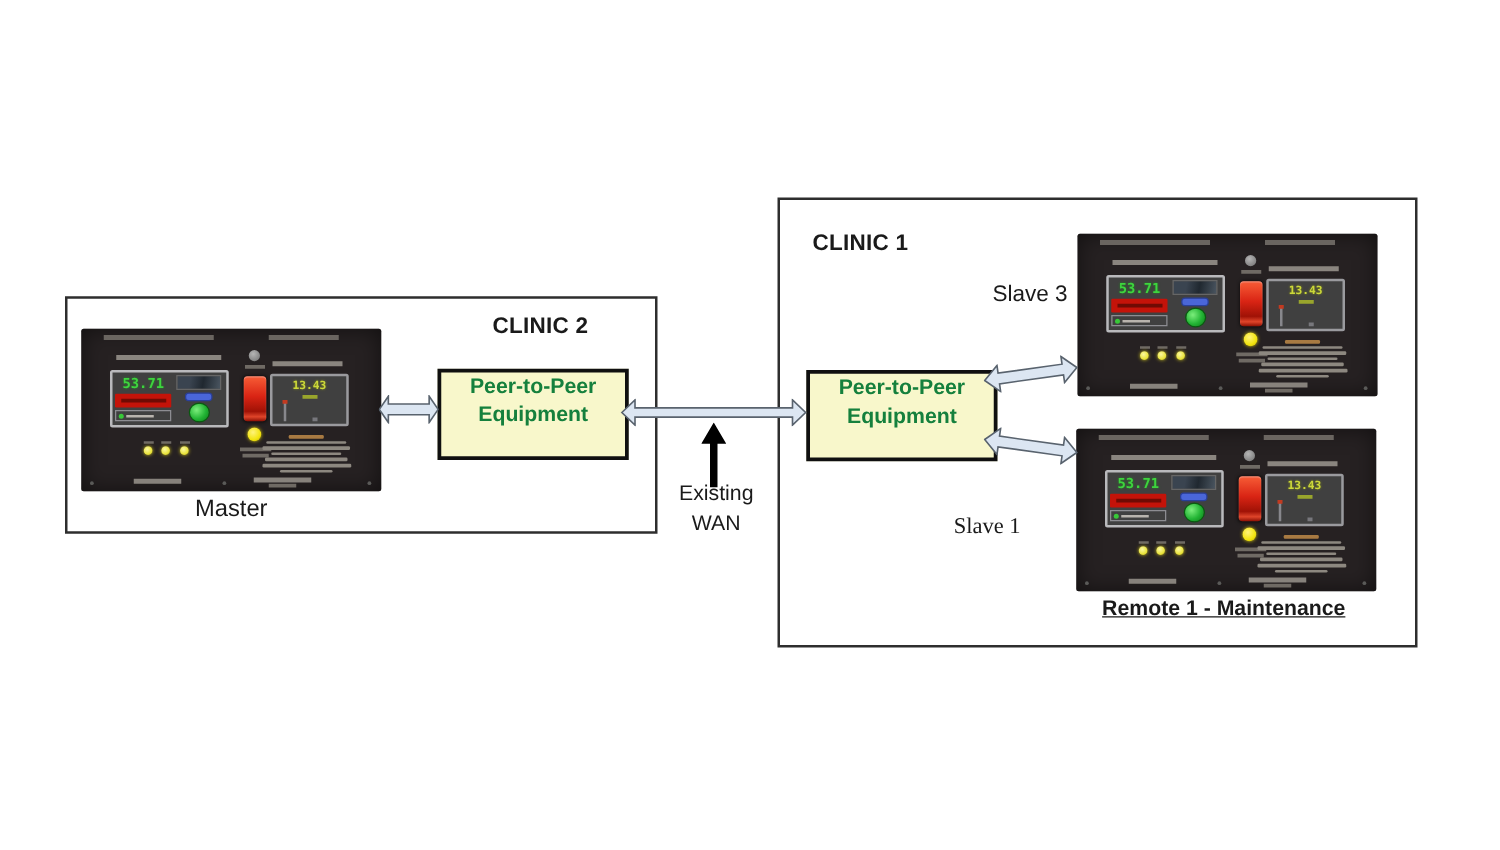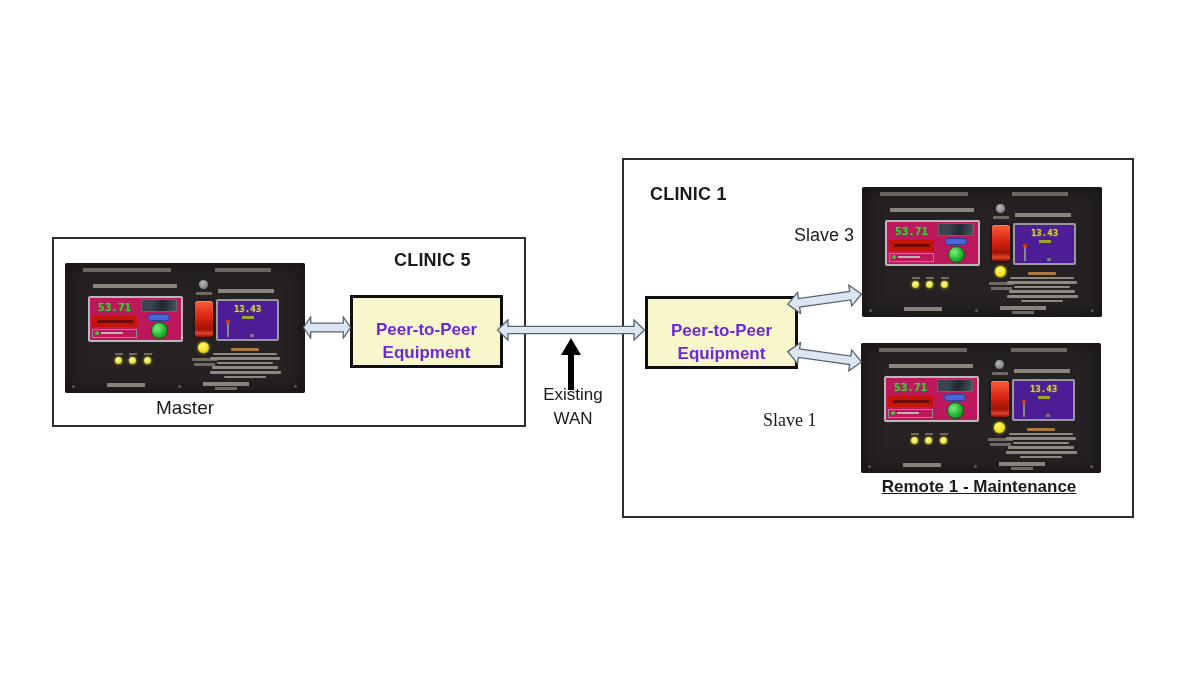--- a/index.html
+++ b/index.html
@@ -25,22 +25,22 @@
   #slave1-label{left:763px;top:410px;width:84px;text-align:left;font-family:Liberation Serif, serif;}
 
   .remote-title{position:absolute;font-size:17px;font-weight:700;z-index:3;text-align:center;}
   #remote2-title{left:862px;top:160px;width:240px;}
   #remote1-title{left:857px;top:477px;width:244px;text-decoration:underline;}
 
   
   .p2p-box{
     position:absolute;width:147px;height:67px;background:#f8f7cb;
     border:3px solid #101010;z-index:2;
-    display:flex;flex-direction:column;align-items:center;justify-content:flex-end;
-    font-size:17px;font-weight:700;color:#6d28d9;line-height:1.35;
+    display:flex;flex-direction:column;align-items:center;justify-content:flex-start;
+    font-size:17px;font-weight:700;color:#15803d;line-height:1.35;
   }
   #p2p-left{left:350px;top:295px;}
   #p2p-right{left:645px;top:296px;}
 
   
   .dbl-arrow{position:absolute;z-index:5;}
   #arrow-master-p2p{left:303px;top:316px;width:48px;height:23px;}
   #arrow-wan{left:496px;top:319px;width:150px;height:22px;}
   #arrow-p2p-slave2{left:787px;top:293px;width:76px;height:23px;transform:rotate(-8deg);transform-origin:left center;}
   #arrow-p2p-slave1{left:787px;top:340px;width:76px;height:23px;transform:rotate(8deg);transform-origin:left center;}
@@ -58,22 +58,22 @@
 
   .panel{position:absolute;inset:0;background:#262122;border-radius:2px;
     box-shadow:inset 0 0 18px rgba(0,0,0,.55);}
   .panel *{position:absolute;box-sizing:border-box;}
   .hbar-left{left:18px;top:5px;width:88px;height:4px;background:#6a6560;}
   .hbar-right{left:150px;top:5px;width:56px;height:4px;background:#6a6560;}
   .cap-left{left:28px;top:21px;width:84px;height:4px;background:#8a857f;}
   .cap-right{left:153px;top:26px;width:56px;height:4px;background:#8a857f;}
 
   
-  .screen-left{left:23px;top:33px;width:95px;height:46px;background:#be185d;
-    border:2px solid #b9b9bc;border-radius:2px;padding:2px;display:flex;gap:2px;align-items:center;}
+  .screen-left{left:23px;top:33px;width:95px;height:46px;background:#404040;
+    border:2px solid #b9b9bc;border-radius:2px;padding:2px;display:flex;gap:2px;}
   .screen-left > div{position:relative;}
   .sl-left{flex:0 0 52%;display:flex;flex-direction:column;}
   .sl-right{flex:1;display:flex;flex-direction:column;align-items:center;}
   .reading-main{position:relative;height:14px;line-height:14px;text-align:center;
     font-family:"DejaVu Sans Mono", monospace;font-size:11px;font-weight:700;
     color:#3ed43e;text-shadow:0 0 2px #1f8f1f;}
   .alert-banner{position:relative;margin-top:1px;height:11px;background:#c41309;border-radius:1px;}
   .alert-banner .alert-text{left:10%;top:4px;width:80%;height:3px;background:#6f0b04;}
   .substrip{position:relative;margin-top:2px;height:9px;border:1px solid #8d8d92;
     display:flex;align-items:center;gap:2px;padding:0 2px;}
@@ -94,21 +94,21 @@
   .rocker{left:130px;top:38px;width:18px;height:36px;border-radius:3px;
     background:linear-gradient(#f25330 8%, #d92414 45%, #a01206 78%, #e0452a 90%, #8d1004);
     box-shadow:0 0 3px rgba(0,0,0,.8), inset 0 1px 1px rgba(255,255,255,.35);}
   .ydot{left:133px;top:79px;width:11px;height:11px;border-radius:50%;
     background:radial-gradient(circle at 40% 35%, #fff37a, #f2e40e 60%, #b8a906);
     box-shadow:0 0 3px #d8c80a;}
   .lbl-ctl1{left:127px;top:95px;width:25px;height:3px;background:#6f6a64;}
   .lbl-ctl2{left:129px;top:100px;width:21px;height:3px;background:#6f6a64;}
 
   
-  .screen-right{left:151px;top:36px;width:63px;height:42px;background:#4c1d95;
+  .screen-right{left:151px;top:36px;width:63px;height:42px;background:#404040;
     border:2px solid #9a9a9e;border-radius:2px;}
   .reading-sec{left:0;top:3px;width:100%;text-align:center;
     font-family:"DejaVu Sans Mono", monospace;font-size:9px;font-weight:700;
     color:#ccd83a;text-shadow:0 0 2px #8a9417;}
   .unit-bar{left:50%;top:15px;width:12px;height:3px;margin-left:-6px;background:#99a52c;}
   .gauge{left:9px;top:19px;width:2px;height:17px;background:#87878c;}
   .gauge:before{content:"";position:absolute;left:-1px;top:0;width:4px;height:3px;background:#c23a20;}
   .gauge-dot{left:32px;top:33px;width:4px;height:3px;background:#77777c;}
 
   
@@ -132,21 +132,21 @@
   .foot-right2{left:150px;top:124px;width:22px;height:2.5px;background:#6f6a64;}
   .corner-dot{width:3px;height:3px;border-radius:50%;background:#5a5a58;top:122px;}
   .cd1{left:7px;} .cd2{left:113px;} .cd3{left:229px;}
 </style>
 </head>
 <body>
 
 <div class="stage">
 
   <div class="clinic-box" id="clinic2-box"></div>
-  <div class="clinic-title" id="clinic2-title">CLINIC 5</div>
+  <div class="clinic-title" id="clinic2-title">CLINIC 2</div>
   <div class="device-slot" id="device-master">
   <div class="panel">
     <div class="hbar-left"></div>
     <div class="hbar-right"></div>
     <div class="cap-left"></div>
     <div class="cap-right"></div>
 
     <div class="screen-left">
       <div class="sl-left">
         <div class="reading-main">53.71</div>

